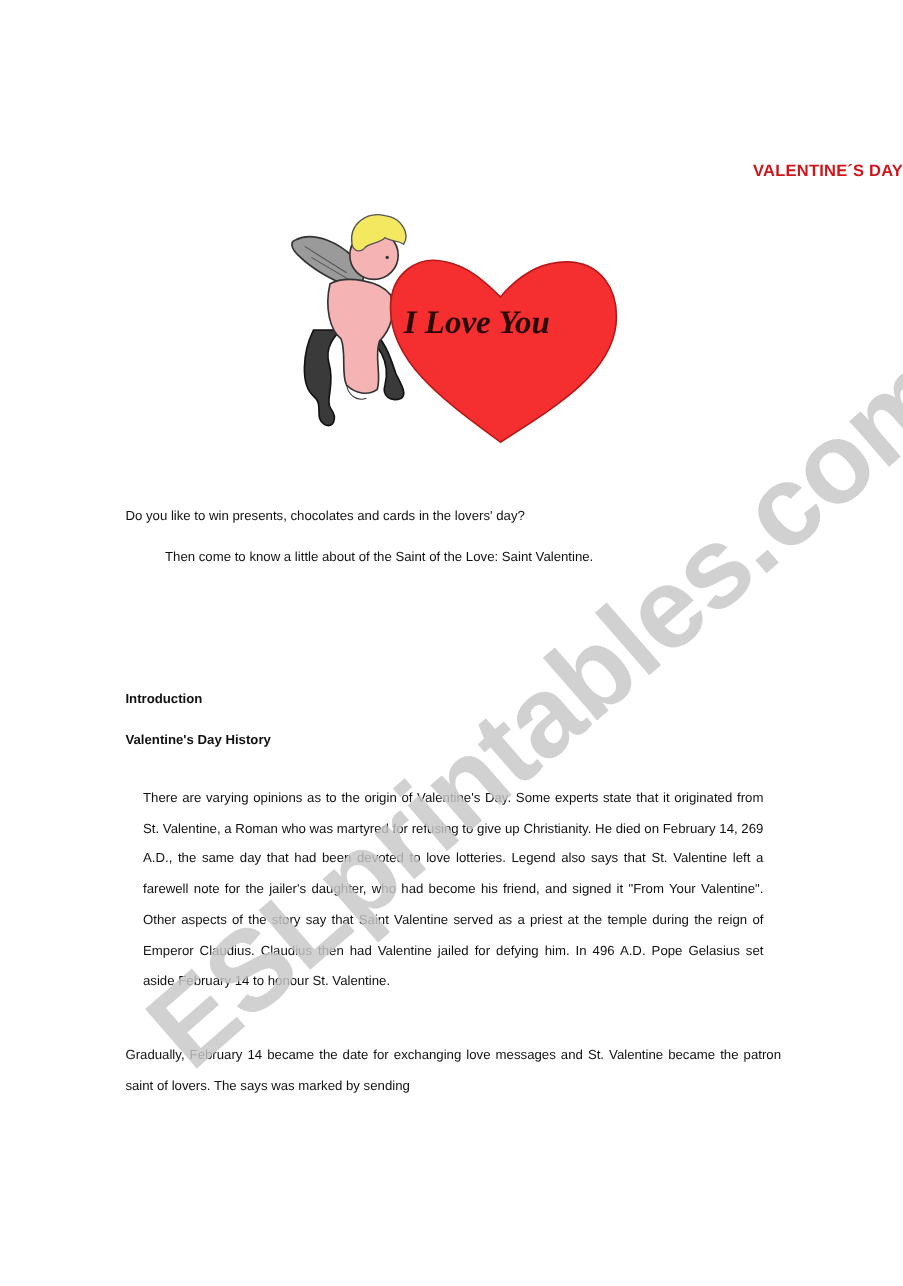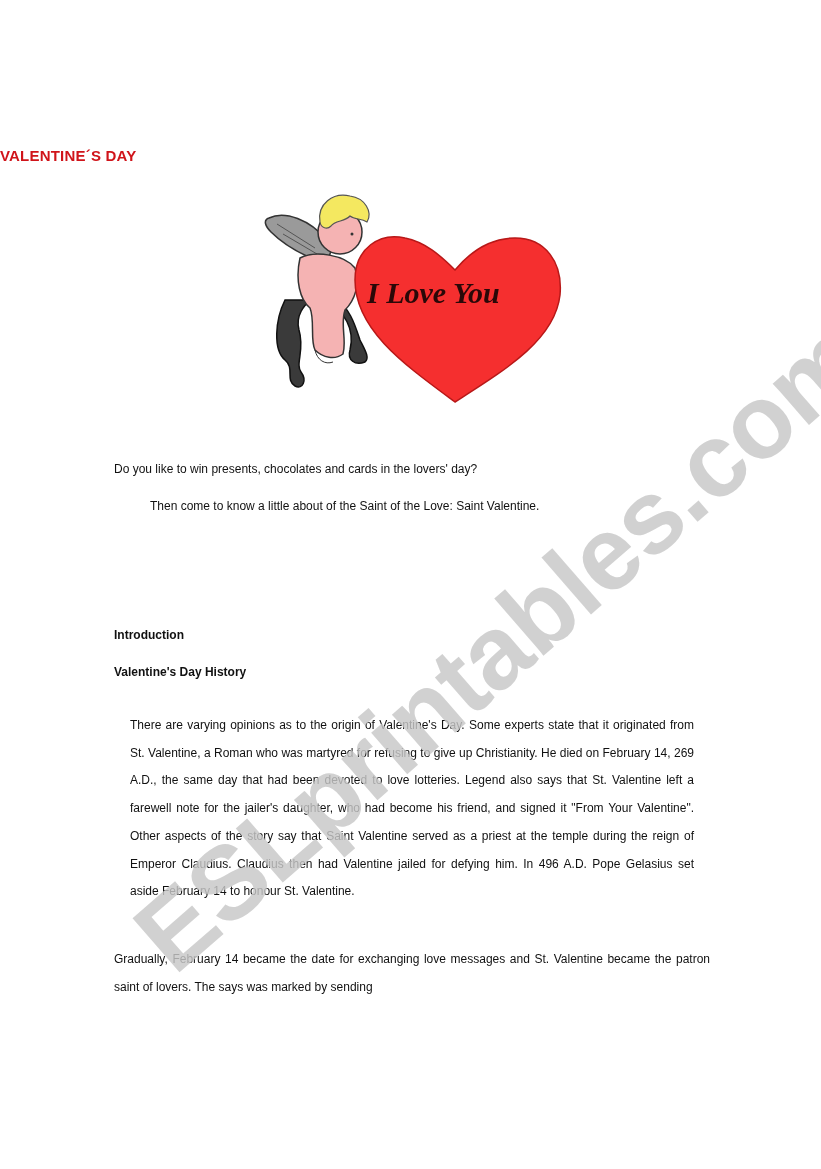--- a/index.html
+++ b/index.html
@@ -1,19 +1,19 @@
 <!DOCTYPE html>
 <html><head>
 <meta charset="utf-8">
 <style>
   html, body { margin: 0; padding: 0; background: #ffffff; }
   body { width: 821px; height: 1169px; position: relative; overflow: hidden;
          font-family: "Liberation Sans", sans-serif; color: #111111; }
   .page { position: absolute; left: 0; top: 0; width: 821px; height: 1169px; background: #ffffff; }
-  .title { position: absolute; top: 147px; left: 0; width: 821px; text-align: left;
+  .title { position: absolute; top: 147px; left: 0; width: 821px; text-align: right;
            font-weight: bold; font-size: 15px; color: #d0141a; letter-spacing: 0.2px; }
   .illustration { position: absolute; left: 255px; top: 190px; width: 320px; height: 220px; }
   .text-block { position: absolute; left: 114px; width: 596px; font-size: 12px; line-height: 27.7px; }
   .intro1 { top: 459px; line-height: 20px; }
   .intro2 { top: 496px; line-height: 20px; margin-left: 36px; }
   .h-intro { top: 625px; font-weight: bold; line-height: 20px; }
   .h-history { top: 662px; font-weight: bold; line-height: 20px; }
   .body-p { top: 696px; text-align: justify; }
   .body-p2 { top: 946px; text-align: justify; }
   .body-p p { margin: 16px; }

